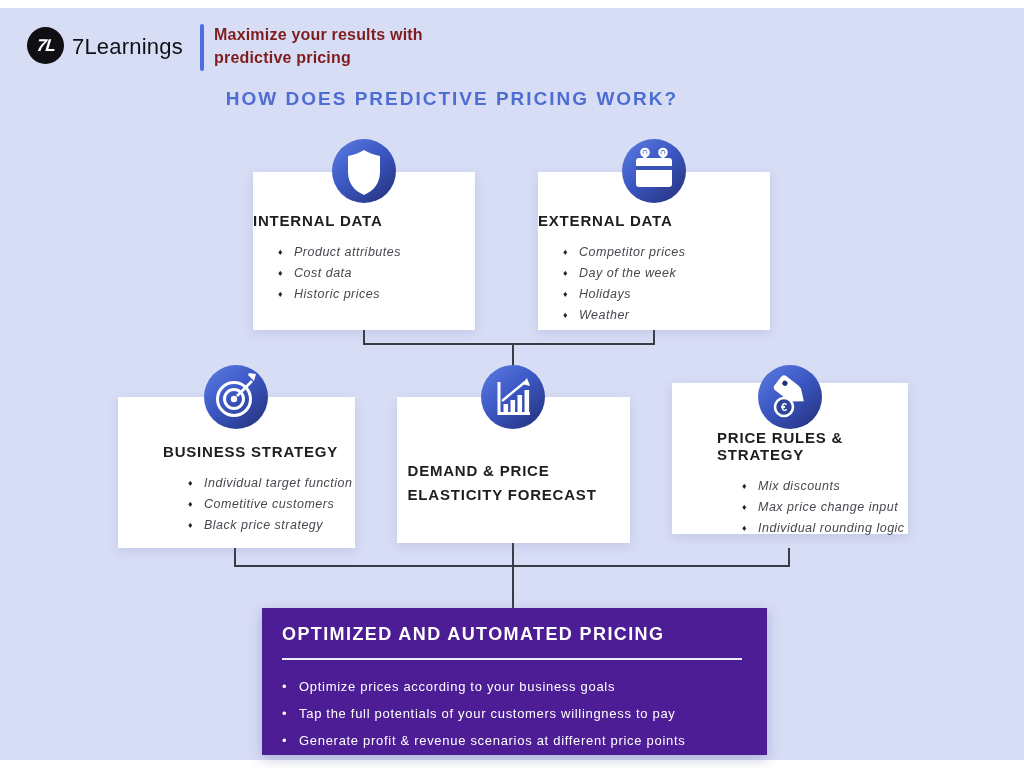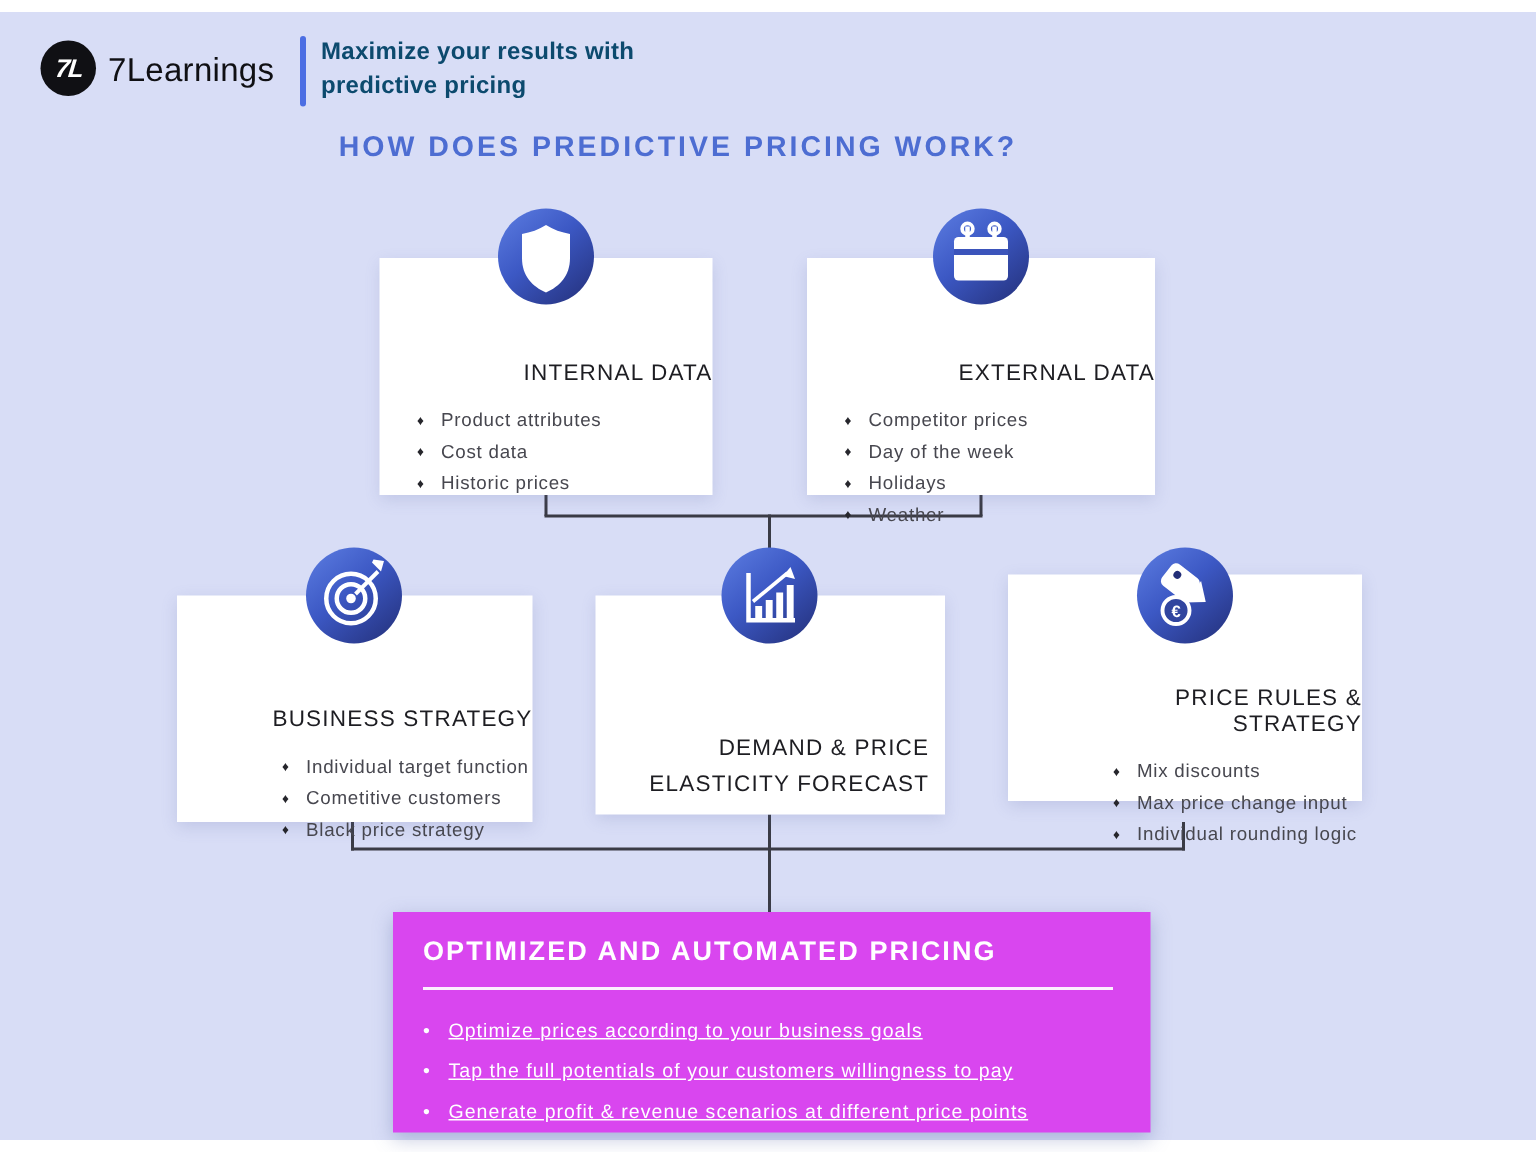--- a/index.html
+++ b/index.html
@@ -28,47 +28,48 @@
   .brand {
     position:absolute; left:72px; top:26px;
     font-size:22px; color:#101014; font-weight:500; letter-spacing:.2px;
   }
   .accent-bar {
     position:absolute; left:200px; top:16px; width:4px; height:47px;
     background:#4c6ee3; border-radius:2px;
   }
   .tagline {
     position:absolute; left:214px; top:15px; width:250px;
-    font-size:16px; font-weight:700; color:#0c4a6e; line-height:23px;
+    font-size:16px; font-weight:700; color:#7f1d1d; line-height:23px;
     letter-spacing:.2px;
   }
 
   
   .main-title {
     position:absolute; left:0; top:80px; width:904px;
     text-align:center; font-size:19px; font-weight:bold;
     color:#4d6dd2; letter-spacing:2px;
   }
 
   
   .line { position:absolute; background:#3a3b45; }
 
   
   .card {
     position:absolute; background:#ffffff;
     box-shadow:0 3px 10px rgba(100,110,170,.20);
   }
   .card h3 {
-    text-align:right; font-size:15px; font-weight:normal;
-    color:#1d1d22; letter-spacing:.8px;margin-top:28px;
+    text-align:left; font-size:15px; font-weight:bold;
+    color:#1d1d22; letter-spacing:.8px;
   }
   .card ul { list-style:none; margin-top:13px; padding-left:25px; }
   .card li {
     font-size:12.5px; color:#47474f; line-height:21px; letter-spacing:.5px;
     white-space:nowrap;
+    font-style:italic;
   }
   .bullet {
     display:inline-block; width:16px; font-size:9px; color:#26262c;
     vertical-align:1px;
   }
   .card-top { padding-top:40px; }
   .card-mid { padding-top:46px;padding-left:45px; }
   .card-center { display:flex; align-items:flex-start; justify-content:center; padding-top:62px; }
   .card-center h3 { width:212px; line-height:24px; }
 
@@ -76,34 +77,33 @@
   .icon-circle {
     position:absolute; width:64px; height:64px; border-radius:50%;
     background:linear-gradient(140deg,#5d7ee2 0%,#3c58c4 45%,#232f78 100%);
     display:flex; align-items:center; justify-content:center;
     z-index:5;
   }
 
   
   .result-box {
     position:absolute; left:262px; top:600px; width:505px; height:147px;
-    background:#d946ef; padding:16px 10px 0 20px;
+    background:#4c1d95; padding:16px 10px 0 20px;
     box-shadow:0 4px 12px rgba(80,95,160,.35);
   }
   .result-box h2 {
     color:#ffffff; font-size:18px; font-weight:bold; letter-spacing:1.4px;
   }
   .divider {
     margin-top:13px; width:460px; height:2px; background:rgba(255,255,255,.92);
   }
   .result-box ul { list-style:none; margin-top:13px; }
   .result-box li {
     color:#ffffff; font-size:13px; letter-spacing:.7px; line-height:27px;
     white-space:nowrap;
-    text-decoration:underline;
   }
   .bullet-r {
     display:inline-block; width:17px; font-size:13px; color:#ffffff;
   }
 </style>
 </head>
 <body>
 
 <div class="canvas">
 

